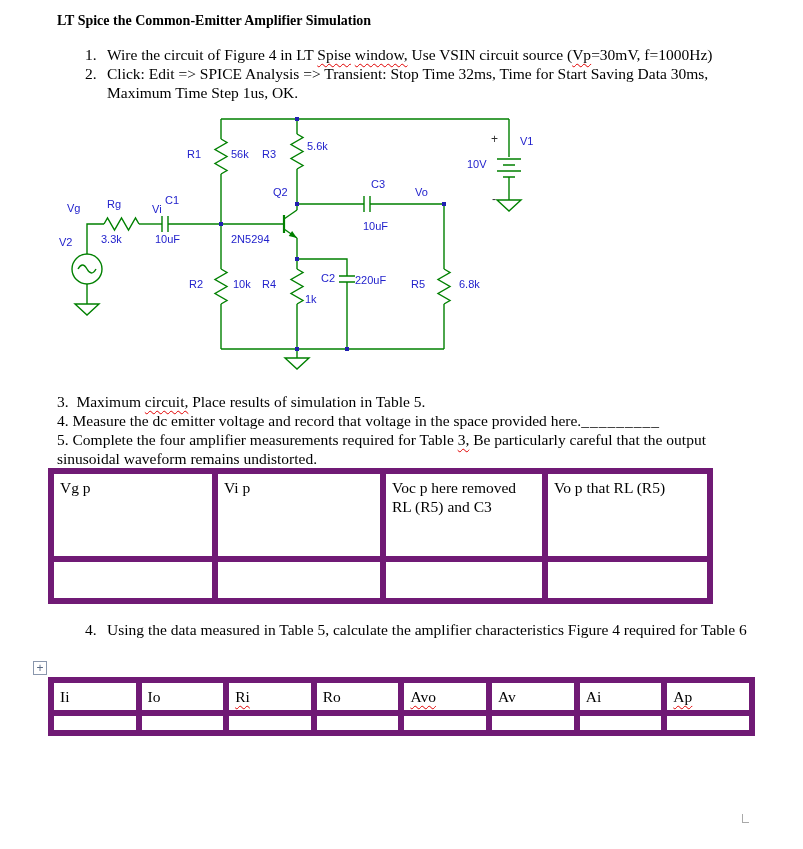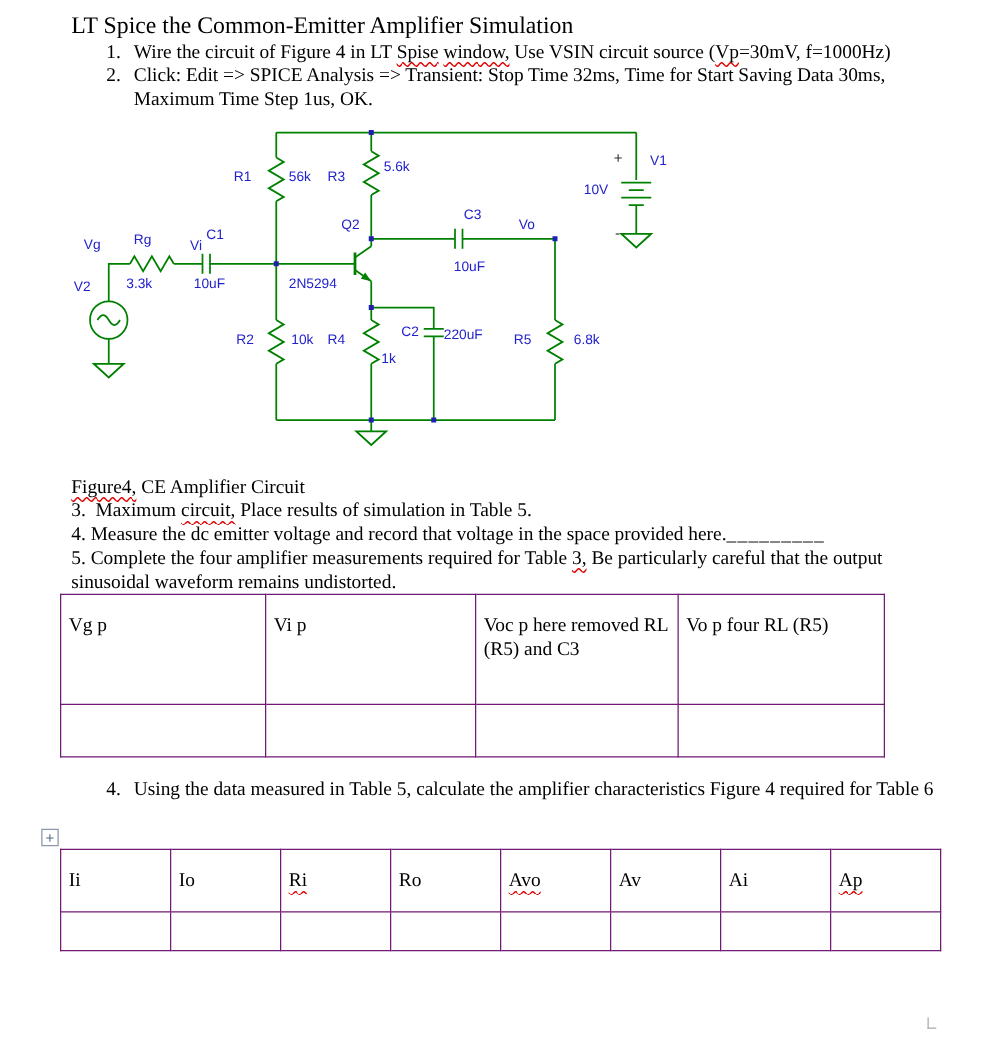--- a/index.html
+++ b/index.html
@@ -1,35 +1,35 @@
 <!DOCTYPE html>
 <html><head>
 <meta charset="utf-8">
 <style>
   * { box-sizing: border-box; margin: 0; padding: 0; }
   html, body { width: 803px; height: 849px; background: #fff; overflow: hidden; }
   body { font-family: "Liberation Serif", serif; color: #000; font-size: 15.5px; line-height: 19px; }
   .doc { position: relative; height: 100%; padding: 10px 48px 0 57px; }
-  .title { font-size: 19px; font-weight: normal; line-height: 22px; margin-bottom: 0; }
+  .title { font-size: 14px; font-weight: bold; line-height: 22px; margin-bottom: 13px; }
   .step { display: flex; margin-left: 28px; }
   .step .num { flex: 0 0 22px; }
   .step .txt { flex: 1; }
   .sq {
     text-decoration-line: underline;
     text-decoration-style: wavy;
     text-decoration-color: #e00000;
     text-decoration-thickness: 1px;
     text-underline-offset: 2.5px;
     text-align: right;
   }
   .circuit-wrap { margin: 10px 0 4px 2px; }
   .para { margin: 0; }
   .blank { letter-spacing: 1px; }
   table { border-collapse: collapse; margin-left: -9px; table-layout: fixed; }
-  td { border: 1px solid #701a75; vertical-align: top; padding: 15px 6px; }
+  td { border: 6px solid #701a75; vertical-align: top; padding: 4px 6px; }
   .t5 .row1 td { height: 88px; }
   .t5 .row2 td { height: 42px; }
   .t6 .row1 td { height: 23px; }
   .t6 .row2 td { height: 20px; }
   .step-gap { margin-top: 16px; }
   .t6cap { display: flex; align-items: center; gap: 7px; margin: 22px 0 2px -24px; }
   .handle {
     width: 14px; height: 14px; border: 1px solid #8a97ad; color: #5a6a85;
     font-size: 12px; line-height: 12px; display: flex; align-items: center;
     justify-content: center; font-family: "Liberation Sans", sans-serif;
@@ -149,42 +149,41 @@
         <text x="203" y="176">R4</text>
         <text x="246" y="191">1k</text>
         <text x="262" y="170">C2</text>
         <text x="296" y="172">220uF</text>
         <text x="352" y="176">R5</text>
         <text x="400" y="176">6.8k</text>
       </g>
     </svg>
   </div>
 
-  <p class="para"><span class="sq">Figure4,</span><span> CE Amplifier Circuit</span></p>
 
   <p class="para"><span>3.</span>&nbsp;&nbsp;<span>Maximum </span><span class="sq">circuit,</span><span> Place results of simulation in Table 5.</span></p>
 
   <p class="para"><span>4. Measure the dc emitter voltage and record that voltage in the space provided here.</span><span class="blank">_________</span></p>
 
   <p class="para"><span>5.  Complete the four amplifier measurements required for Table </span><span class="sq">3,</span><span> Be particularly careful that the output sinusoidal waveform remains undistorted.</span></p>
 
 
   <table class="t5">
     <colgroup>
         <col style="width:164px">
         <col style="width:168px">
         <col style="width:162px">
         <col style="width:165px">
       </colgroup>
     <tbody>
       <tr class="row1">
         <td><span>Vg p</span></td>
         <td><span>Vi p</span></td>
         <td><span>Voc p  here removed RL (R5) and C3</span></td>
-        <td><span>Vo p four RL (R5)</span></td>
+        <td><span>Vo p that RL (R5)</span></td>
       </tr>
       <tr class="row2">
         <td></td>
         <td></td>
         <td></td>
         <td></td>
       </tr>
     </tbody>
   </table>
 

